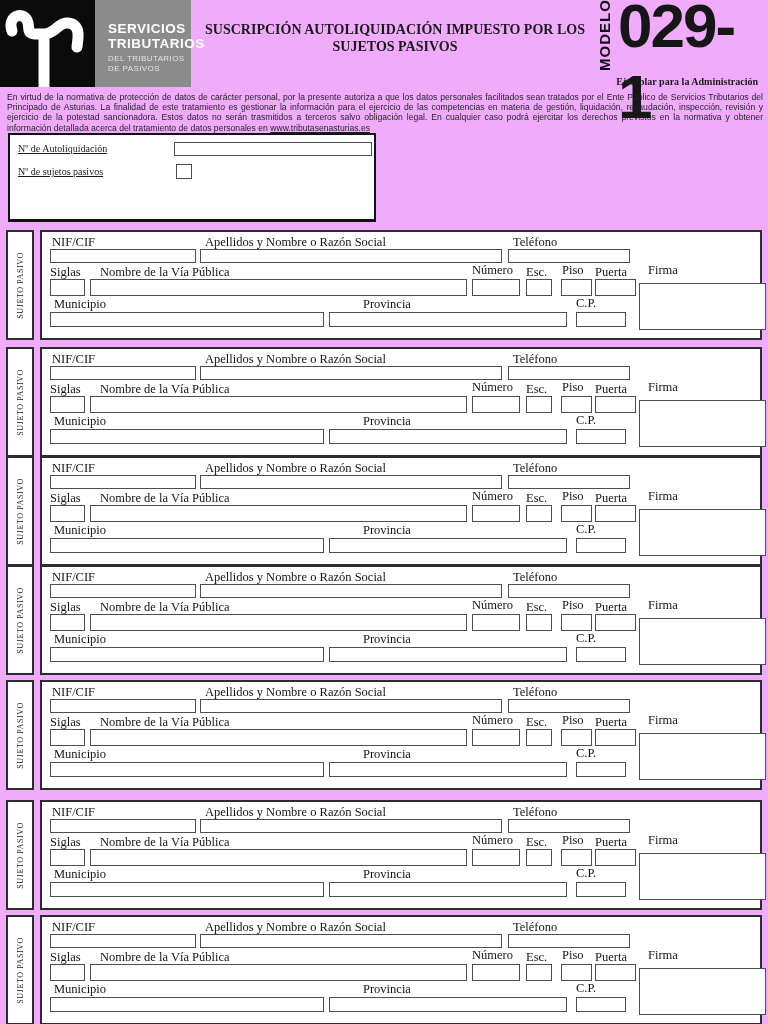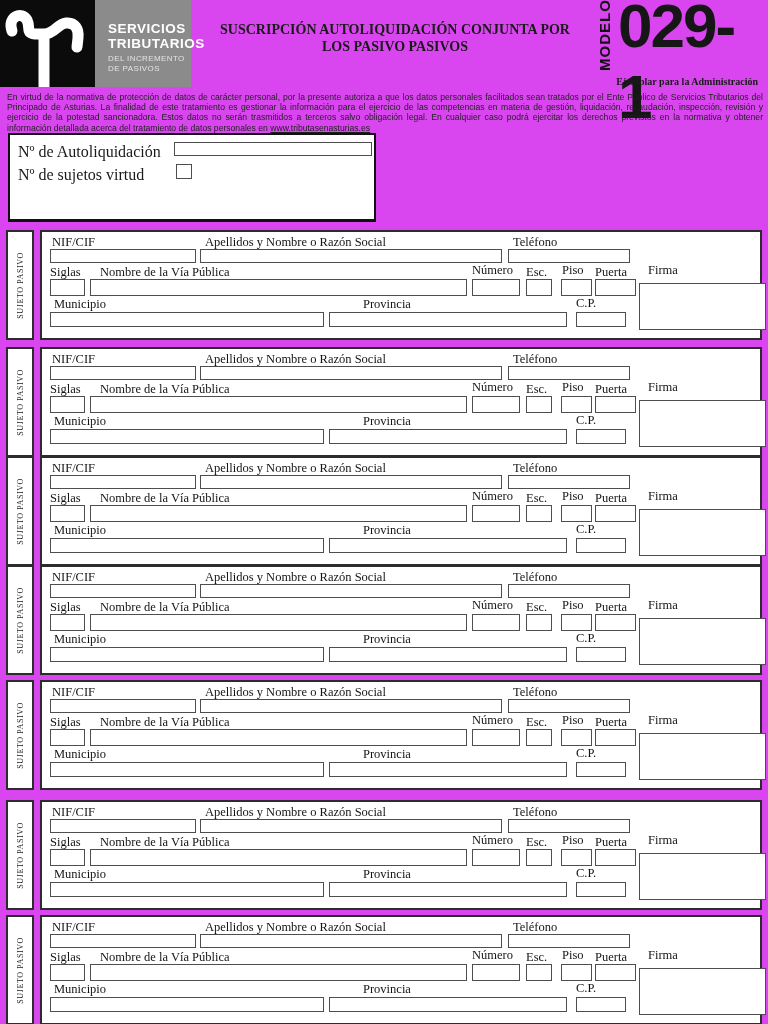--- a/index.html
+++ b/index.html
@@ -1,19 +1,19 @@
 <!DOCTYPE html>
 <html><head>
 <meta charset="utf-8">
 <style>
   * { margin:0; padding:0; box-sizing:border-box; }
   html,body { background:#e8e8e8; }
   .page {
     position:relative; width:768px; height:1024px; margin:0 auto;
-    background:#d946ef; overflow:hidden;
+    background:#f0abfc; overflow:hidden;
     font-family:"Liberation Serif", serif; color:#1a1a1a;
   }
 
   
   .logo-black { position:absolute; left:0; top:0; width:95px; height:87px; background:#0b0b0b; }
   .logo-gray  { position:absolute; left:95px; top:0; width:96px; height:87px; background:#8b8b8b; padding:21px 0 0 13px; }
   .logo-org   { font-family:"Liberation Sans", sans-serif; font-weight:bold; color:#ffffff; font-size:13.5px; line-height:15px; letter-spacing:.5px; }
   .logo-sub   { font-family:"Liberation Sans", sans-serif; color:#e4e4e4; font-size:8px; line-height:9.5px; letter-spacing:.4px; margin-top:3px; }
 
   .title-wrap { position:absolute; left:205px; top:10px; width:380px; text-align:center; }
@@ -38,21 +38,21 @@
     font-family:"Liberation Sans", sans-serif; font-size:8.6px; line-height:10.2px;
     text-align:justify; color:#1f1f1f;
   }
   .privacy a { color:#1f1f1f; text-decoration:underline; }
 
   
   .summary-box {
     position:absolute; left:8px; top:133px; width:368px; height:89px;
     border:2px solid #111; border-bottom-width:3px; background:#fff;
   }
-  .summary-label { position:absolute; font-size:16px; }
+  .summary-label { position:absolute; font-size:10px;text-decoration:underline; }
   .lbl-auto { left:8px; top:8px; }
   .lbl-suj  { left:8px; top:31px; }
   .inp-auto { position:absolute; left:164px; top:7px;  width:198px; height:14px; }
   .inp-suj  { position:absolute; left:166px; top:29px; width:16px;  height:15px; }
 
   input.box {
     border:1px solid #4e4e4e; background:#fff; font-family:"Liberation Serif", serif;
     font-size:11px; padding:0 2px; display:block;
   }
 
@@ -107,41 +107,41 @@
       <path d="M 12 31 C 7 16 22 11 27 20 C 31 28 25 33 35 34 L 44 34 C 55 34 57 24 66 23 C 75 22 79 29 78 38 L 77 47" fill="none" stroke="#ffffff" stroke-width="11" stroke-linecap="round" stroke-linejoin="round"></path>
       <path d="M 44 33 L 44 87" fill="none" stroke="#ffffff" stroke-width="11"></path>
     </svg>
   </div>
   <div class="logo-gray">
     <div class="logo-org">
       <div>SERVICIOS</div>
       <div>TRIBUTARIOS</div>
     </div>
     <div class="logo-sub">
-      <div>DEL INCREMENTO</div>
+      <div>DEL TRIBUTARIOS</div>
       <div>DE PASIVOS</div>
     </div>
   </div>
 
   <div class="title-wrap">
-    <div class="title-2">SUSCRIPCIÓN AUTOLIQUIDACIÓN CONJUNTA POR LOS PASIVO PASIVOS</div>
+    <div class="title-2">SUSCRIPCIÓN AUTOLIQUIDACIÓN IMPUESTO POR LOS SUJETOS PASIVOS</div>
   </div>
 
   <div class="modelo-wrap">
     <div class="modelo-vert">MODELO</div>
     <div class="modelo-num">029-1</div>
   </div>
   <div class="copy-note">Ejemplar para la Administración</div>
 
   <div class="privacy"><span>En virtud de la  normativa de protección de datos de carácter personal, por la presente autoriza a que los datos personales facilitados sean tratados por el Ente Público de Servicios Tributarios del Principado de Asturias. La finalidad de este tratamiento es gestionar la información para el ejercicio de las competencias en materia de gestión, liquidación, recaudación, inspección, revisión y ejercicio de la potestad sancionadora. Estos datos no serán trasmitidos a terceros salvo obligación legal. En cualquier caso podrá ejercitar los derechos previstos en la normativa y obtener información detallada acerca del tratamiento de datos personales en </span><a href="#">www.tributasenasturias.es</a></div>
 
   <div class="summary-box">
     <div class="summary-label lbl-auto">Nº de Autoliquidación</div>
     <input class="box inp-auto" type="text" value="" style="">
-    <div class="summary-label lbl-suj">Nº de sujetos virtud</div>
+    <div class="summary-label lbl-suj">Nº de sujetos pasivos</div>
     <input class="box inp-suj" type="text" value="" style="">
   </div>
 
   <div class="sections">
     <div class="section">
       <div class="side-box">
         <div class="side-label">SUJETO PASIVO</div>
       </div>
       <div class="main-box">
         <div class="f-label l-nif">NIF/CIF</div>

